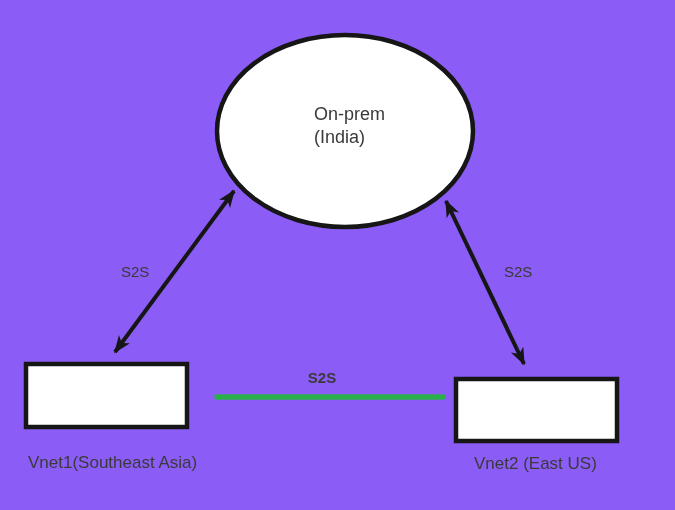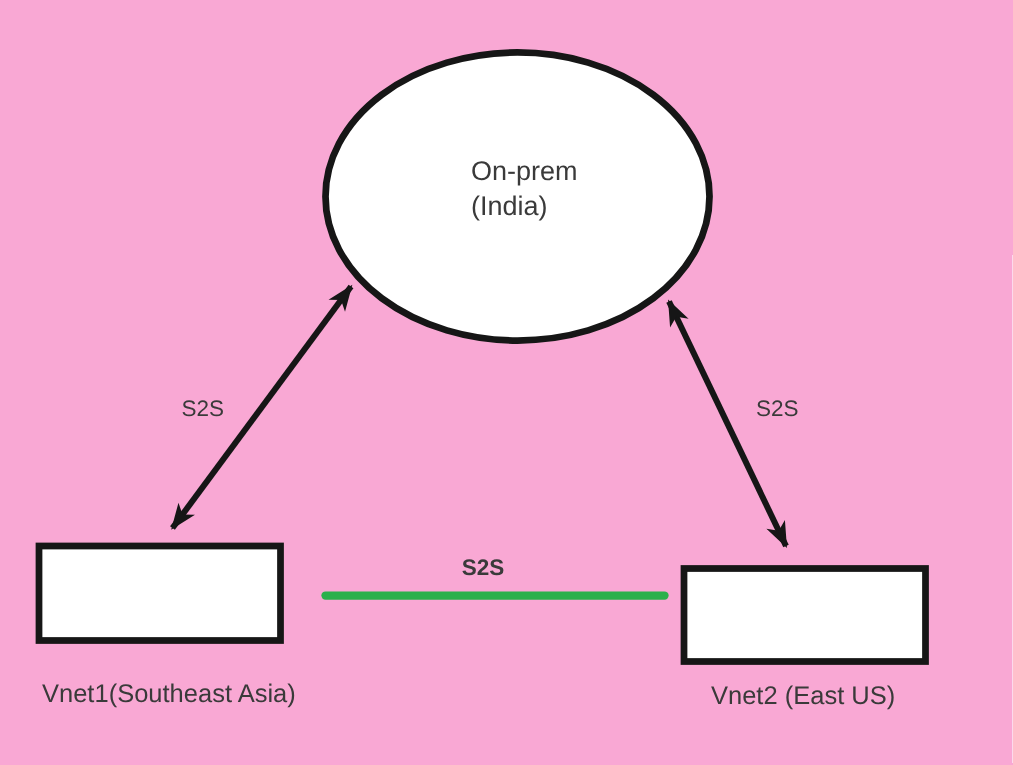--- a/index.html
+++ b/index.html
@@ -4,21 +4,21 @@
 <style>
   html, body {
     margin: 0;
     padding: 0;
     background: #ffffff;
   }
   .canvas {
     position: relative;
     width: 675px;
     height: 510px;
-    background: #f9a8d4;
+    background: #8b5cf6;
     overflow: hidden;
     font-family: "Liberation Sans", sans-serif;
   }
   svg { display: block; }
   .shape {
     fill: #ffffff;
     stroke: #161616;
   }
   .connector {
     stroke: #161616;

